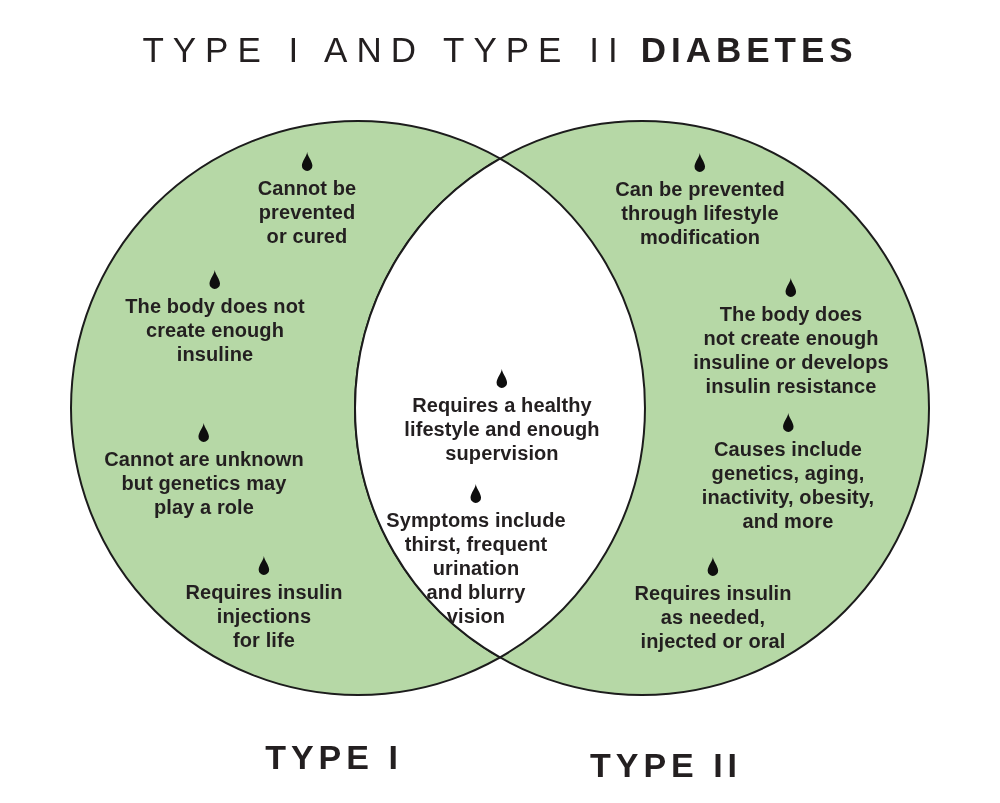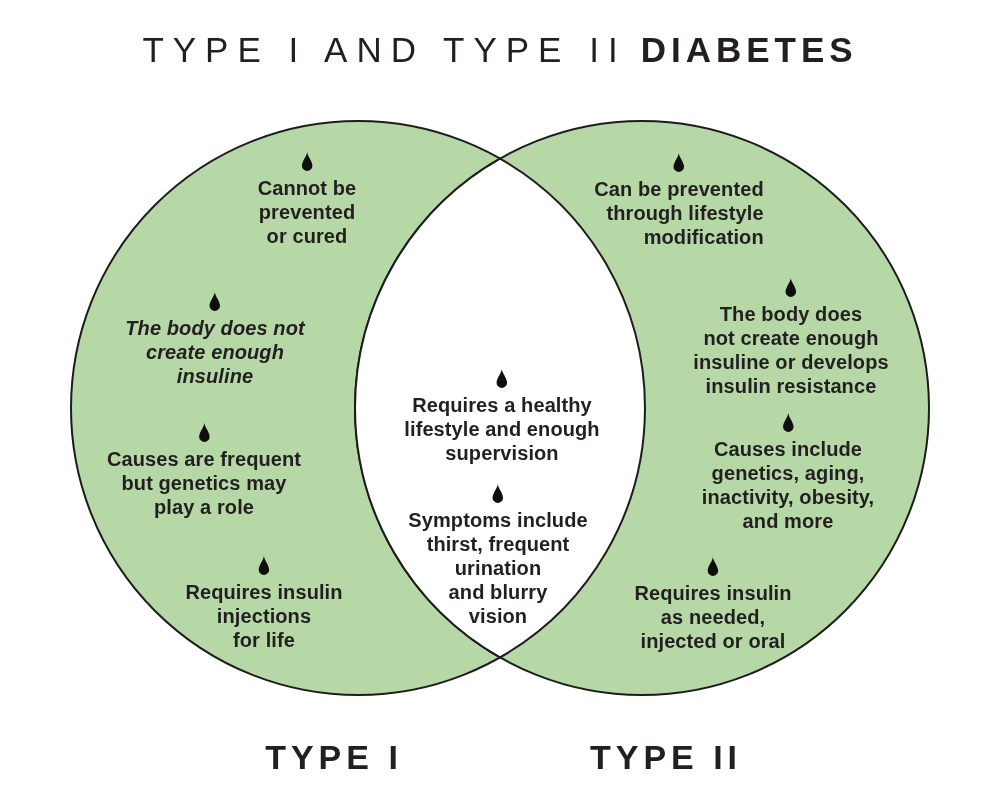--- a/index.html
+++ b/index.html
@@ -80,65 +80,65 @@
   </svg>
 
   <div class="item" style="left:307px; top:151px;">
     <svg class="drop" viewBox="0 0 20 28">
         <path d="M10 1 C10 6.5 3 13.5 3 19.5 A7 7 0 0 0 17 19.5 C17 13.5 10 6.5 10 1 Z"></path>
       </svg>
     <div class="item-text">Cannot be
 prevented
 or cured</div>
   </div>
-  <div class="item" style="left:215px; top:291px;font-style:italic;">
+  <div class="item" style="left:215px; top:269px;">
     <svg class="drop" viewBox="0 0 20 28">
         <path d="M10 1 C10 6.5 3 13.5 3 19.5 A7 7 0 0 0 17 19.5 C17 13.5 10 6.5 10 1 Z"></path>
       </svg>
     <div class="item-text">The body does not
 create enough
 insuline</div>
   </div>
   <div class="item" style="left:204px; top:422px;">
     <svg class="drop" viewBox="0 0 20 28">
         <path d="M10 1 C10 6.5 3 13.5 3 19.5 A7 7 0 0 0 17 19.5 C17 13.5 10 6.5 10 1 Z"></path>
       </svg>
-    <div class="item-text">Causes are frequent
+    <div class="item-text">Cannot are unknown
 but genetics may
 play a role</div>
   </div>
   <div class="item" style="left:264px; top:555px;">
     <svg class="drop" viewBox="0 0 20 28">
         <path d="M10 1 C10 6.5 3 13.5 3 19.5 A7 7 0 0 0 17 19.5 C17 13.5 10 6.5 10 1 Z"></path>
       </svg>
     <div class="item-text">Requires insulin
 injections
 for life</div>
   </div>
 
   <div class="item" style="left:502px; top:368px;">
     <svg class="drop" viewBox="0 0 20 28">
         <path d="M10 1 C10 6.5 3 13.5 3 19.5 A7 7 0 0 0 17 19.5 C17 13.5 10 6.5 10 1 Z"></path>
       </svg>
     <div class="item-text">Requires a healthy
 lifestyle and enough
 supervision</div>
   </div>
-  <div class="item" style="left:498px; top:483px;">
+  <div class="item" style="left:476px; top:483px;">
     <svg class="drop" viewBox="0 0 20 28">
         <path d="M10 1 C10 6.5 3 13.5 3 19.5 A7 7 0 0 0 17 19.5 C17 13.5 10 6.5 10 1 Z"></path>
       </svg>
     <div class="item-text">Symptoms include
 thirst, frequent
 urination
 and blurry
 vision</div>
   </div>
 
-  <div class="item" style="left:679px; top:152px;text-align:right;">
+  <div class="item" style="left:700px; top:152px;">
     <svg class="drop" viewBox="0 0 20 28">
         <path d="M10 1 C10 6.5 3 13.5 3 19.5 A7 7 0 0 0 17 19.5 C17 13.5 10 6.5 10 1 Z"></path>
       </svg>
     <div class="item-text">Can be prevented
 through lifestyle
 modification</div>
   </div>
   <div class="item" style="left:788px; top:412px;">
     <svg class="drop" viewBox="0 0 20 28">
         <path d="M10 1 C10 6.5 3 13.5 3 19.5 A7 7 0 0 0 17 19.5 C17 13.5 10 6.5 10 1 Z"></path>
@@ -160,15 +160,15 @@
   <div class="item" style="left:713px; top:556px;">
     <svg class="drop" viewBox="0 0 20 28">
         <path d="M10 1 C10 6.5 3 13.5 3 19.5 A7 7 0 0 0 17 19.5 C17 13.5 10 6.5 10 1 Z"></path>
       </svg>
     <div class="item-text">Requires insulin
 as needed,
 injected or oral</div>
   </div>
 
   <div class="circle-label" style="left:334px;">TYPE I</div>
-  <div class="circle-label" style="left:666px;">TYPE II</div>
+  <div class="circle-label" style="left:666px;margin-top:8px;">TYPE II</div>
 
 </div>
 
 </body></html>

